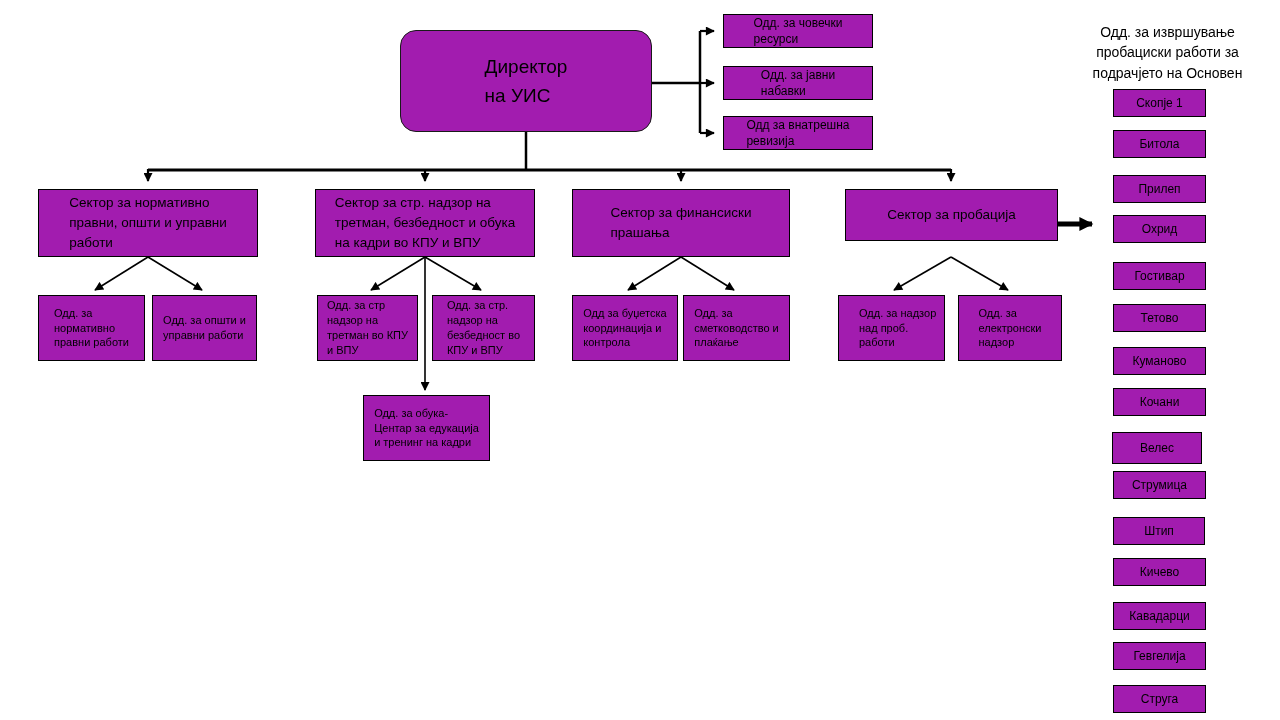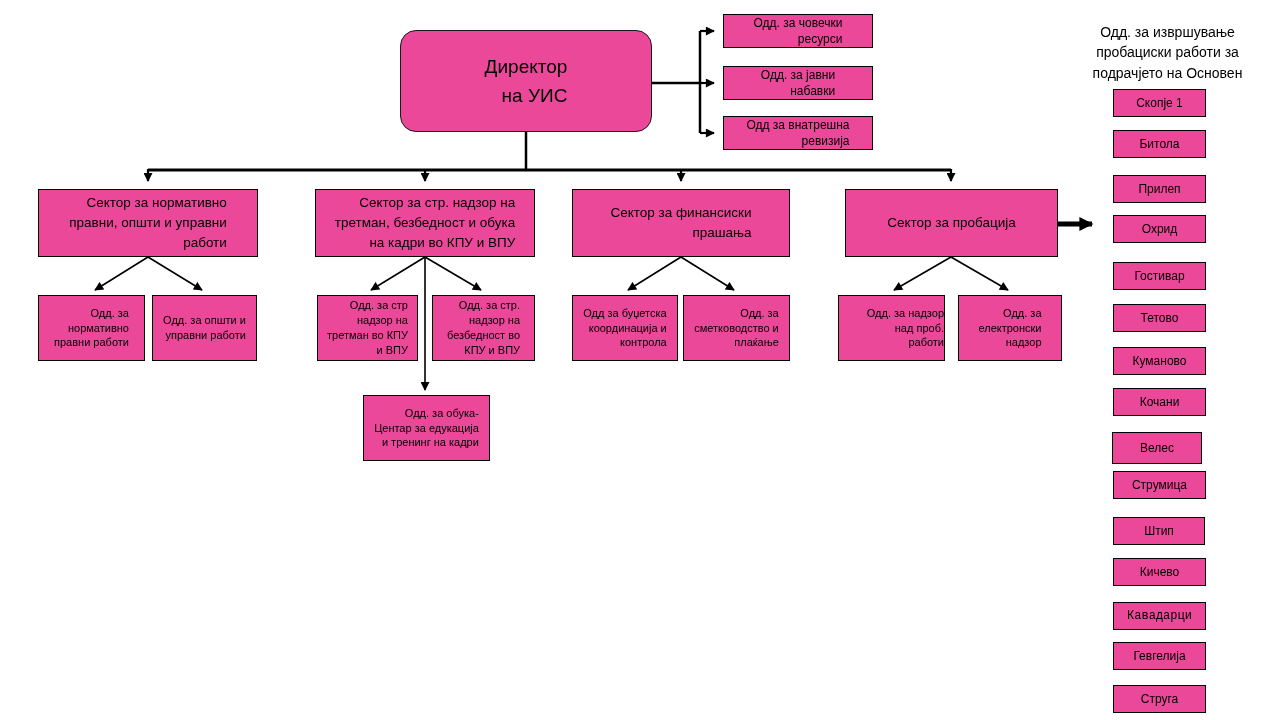--- a/index.html
+++ b/index.html
@@ -3,21 +3,21 @@
 <meta charset="utf-8">
 <style>
   html,body{margin:0;padding:0;background:#fff;}
   .canvas{
     position:relative;width:1280px;height:720px;background:#ffffff;overflow:hidden;
     font-family:"Liberation Sans","DejaVu Sans",sans-serif;color:#000;
   }
   .connectors{position:absolute;left:0;top:0;width:1280px;height:720px;}
   .node{
     position:absolute;display:flex;align-items:center;justify-content:center;
-    text-align:right;white-space:pre-line;background:#ec4899;border:1.3px solid #000;
+    text-align:left;white-space:pre-line;background:#a21caf;border:1.3px solid #000;
     box-sizing:border-box;line-height:1.4;
   }
   .director{
     border:1.4px solid #1a1a1a;border-radius:16px;font-size:19px;line-height:1.55;
   }
   .staff-unit{font-size:12px;line-height:1.35;}
   .sector{font-size:13.5px;line-height:1.5;}
   .dept{font-size:11px;line-height:1.36;}
   .side-header{
     position:absolute;text-align:center;white-space:pre-line;font-size:14px;line-height:1.45;
@@ -83,21 +83,21 @@
 ревизија</div>
 
   <div class="node sector" style="left:315px;top:189px;width:220px;height:68px;">Сектор за стр. надзор на
 третман, безбедност и обука
 на кадри во КПУ и ВПУ</div>
   <div class="node sector" style="left:38px;top:189px;width:220px;height:68px;">Сектор за нормативно
 правни, општи и управни
 работи</div>
   <div class="node sector" style="left:572px;top:189px;width:218px;height:68px;">Сектор за финансиски
 прашања</div>
-  <div class="node sector" style="left:845px;top:189px;width:213px;height:68px;">Сектор за пробација</div>
+  <div class="node sector" style="left:845px;top:189px;width:213px;height:52px;">Сектор за пробација</div>
 
   <div class="node dept" style="left:38px;top:295px;width:107px;height:66px;">Одд. за
 нормативно
 правни работи</div>
   <div class="node dept" style="left:152px;top:295px;width:105px;height:66px;">Одд. за општи и
 управни работи</div>
   <div class="node dept" style="left:317px;top:295px;width:101px;height:66px;">Одд. за стр
 надзор на
 третман во КПУ
 и ВПУ</div>
@@ -130,17 +130,17 @@
   <div class="node city" style="left:1113px;top:175px;width:93px;height:28px;">Прилеп</div>
   <div class="node city" style="left:1113px;top:215px;width:93px;height:28px;">Охрид</div>
   <div class="node city" style="left:1113px;top:262px;width:93px;height:28px;">Гостивар</div>
   <div class="node city" style="left:1113px;top:304px;width:93px;height:28px;">Тетово</div>
   <div class="node city" style="left:1113px;top:347px;width:93px;height:28px;">Куманово</div>
   <div class="node city" style="left:1113px;top:388px;width:93px;height:28px;">Кочани</div>
   <div class="node city" style="left:1112px;top:432px;width:90px;height:32px;">Велес</div>
   <div class="node city" style="left:1113px;top:471px;width:93px;height:28px;">Струмица</div>
   <div class="node city" style="left:1113px;top:517px;width:92px;height:28px;">Штип</div>
   <div class="node city" style="left:1113px;top:558px;width:93px;height:28px;">Кичево</div>
-  <div class="node city" style="left:1113px;top:602px;width:93px;height:28px;font-family:Liberation Mono, monospace;">Кавадарци</div>
+  <div class="node city" style="left:1113px;top:602px;width:93px;height:28px;">Кавадарци</div>
   <div class="node city" style="left:1113px;top:642px;width:93px;height:28px;">Гевгелија</div>
   <div class="node city" style="left:1113px;top:685px;width:93px;height:28px;">Струга</div>
 
 </div>
 
 </body></html>

